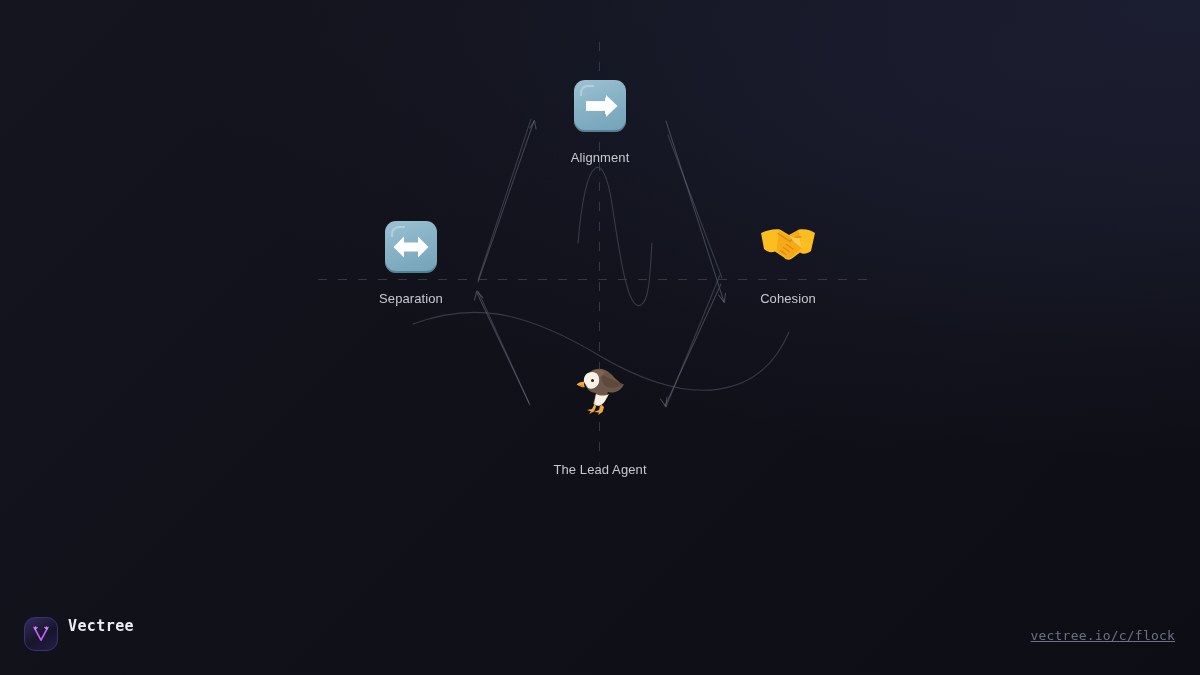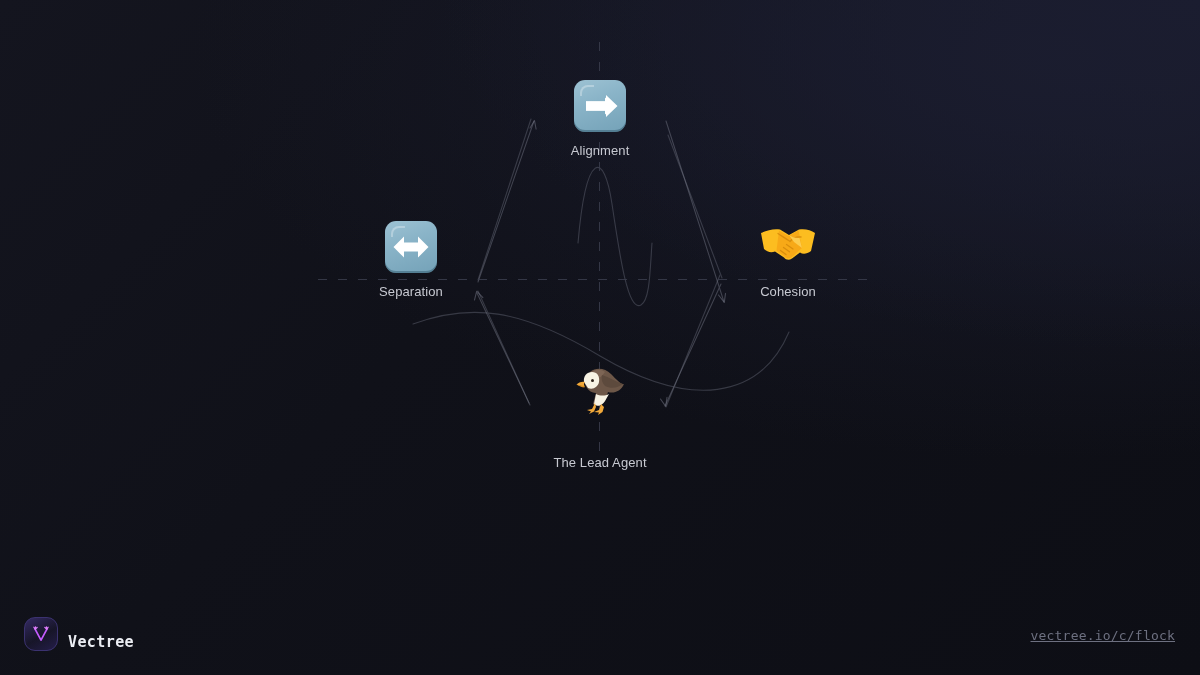--- a/index.html
+++ b/index.html
@@ -72,21 +72,21 @@
     transform: translateX(-90px);
   }
   .node-icon {
     display: flex;
     align-items: center;
     justify-content: center;
     line-height: 1;
     user-select: none;
   }
   .node-label {
-    margin-top: 11px;
+    margin-top: 18px;
     font-size: 13px;
     color: #c7c9d1;
     letter-spacing: .1px;
     text-align: center;
     white-space: nowrap;
   }
 
   
   .tile {
     position: relative;
@@ -108,21 +108,21 @@
   .tile svg { position: absolute; left: 0; top: 0; }
 
   
   #footer-brand {
     position: absolute;
     left: 24px;
     bottom: 24px;
   }
   #brand-row {
     display: flex;
-    align-items: flex-end;
+    align-items: flex-start;
     gap: 10px;
   }
   #brand-mark {
     width: 34px;
     height: 34px;
     border-radius: 11px;
     background: linear-gradient(150deg, #342a63 0%, #2a225440 55%, #241d49 100%);
     border: 1px solid #3b3270;
     display: flex;
     align-items: center;

